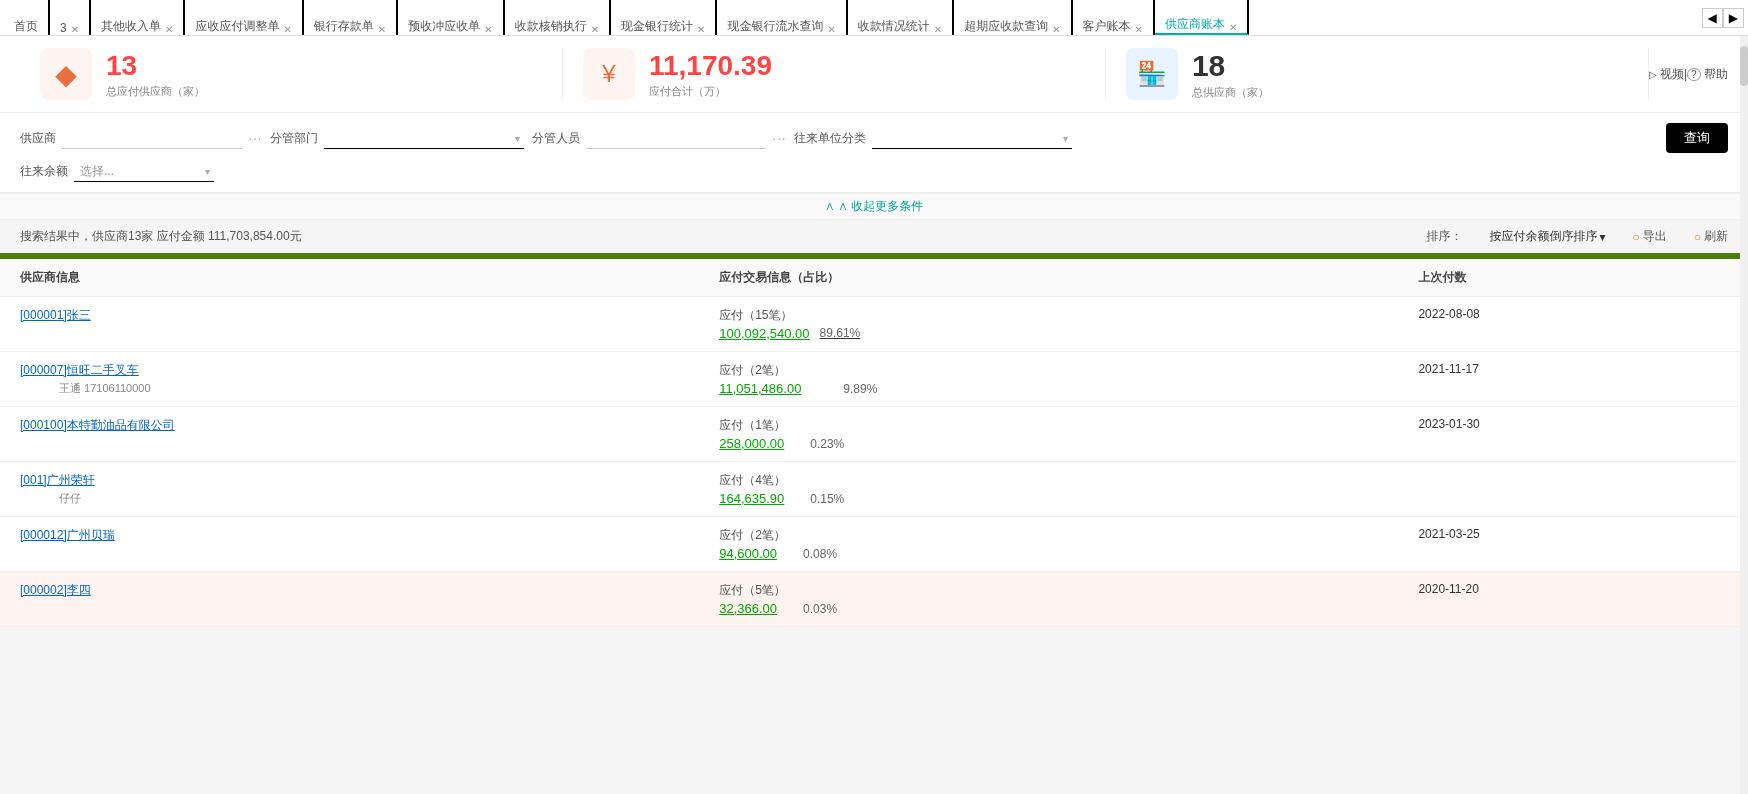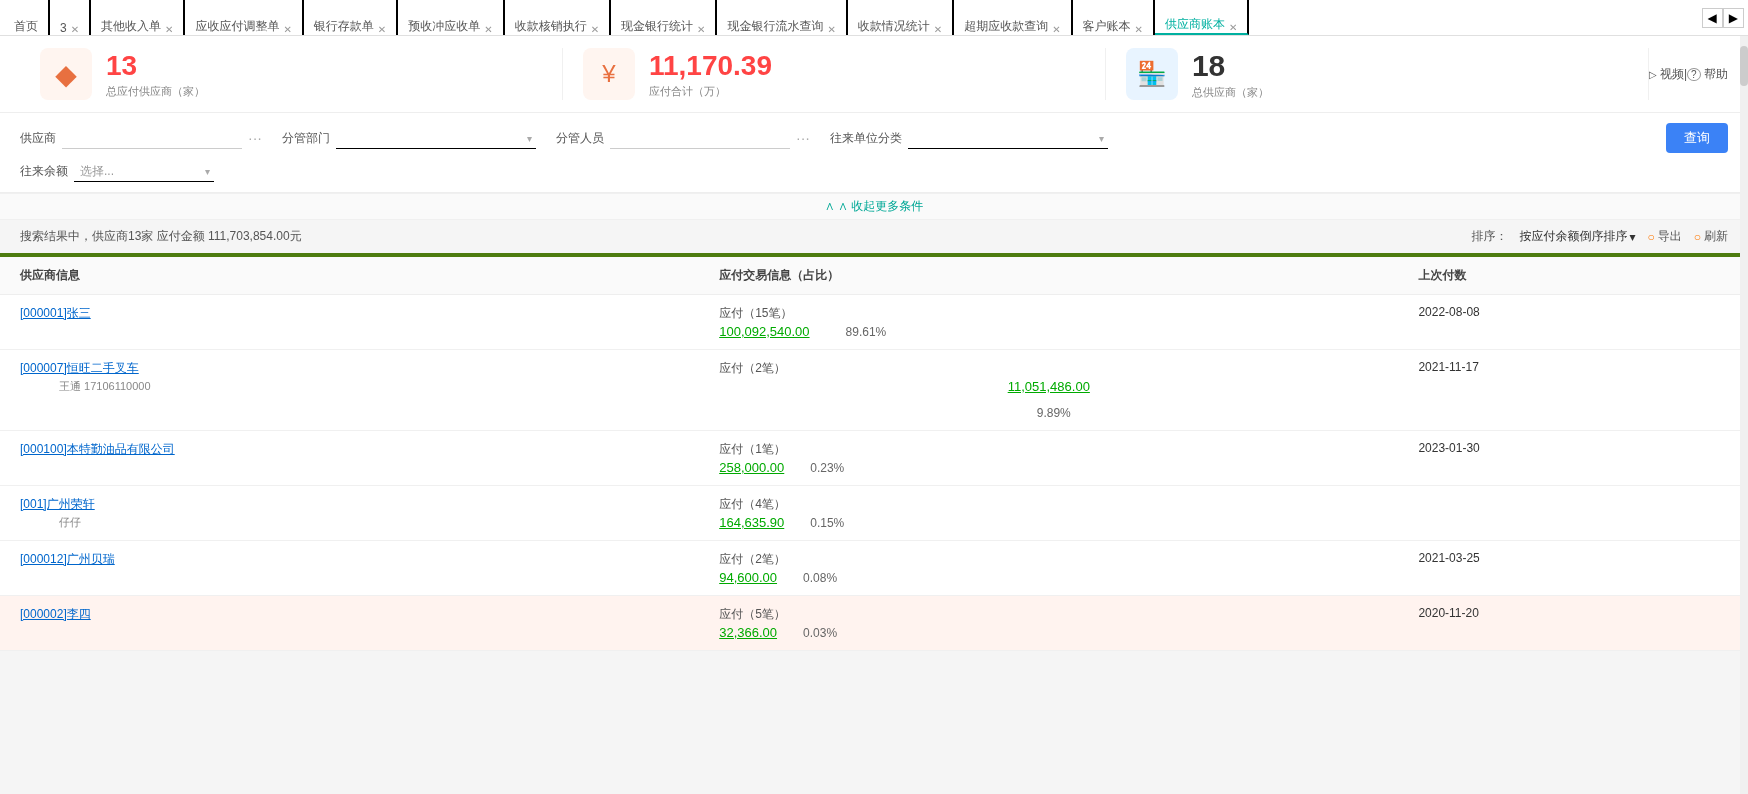--- a/index.html
+++ b/index.html
@@ -97,21 +97,21 @@
 
     
     .filter-bar {
       background: #fff;
       padding: 10px 20px;
       border-bottom: 1px solid #eee;
     }
     .filter-row {
       display: flex;
       align-items: center;
-      gap: 20px;
+      gap: 8px;
       margin-bottom: 8px;
     }
     .filter-row:last-child { margin-bottom: 0; }
     .filter-item {
       display: flex;
       align-items: center;
       gap: 6px;
     }
     .filter-label {
       font-size: 12px;
@@ -147,21 +147,21 @@
       align-items: center;
     }
     .select-wrapper .chevron {
       position: absolute;
       right: 4px;
       pointer-events: none;
       color: #aaa;
       font-size: 10px;
     }
     .btn-search {
-      background: #3b82f6;
+      background: #000000;
       color: #fff;
       border: none;
       border-radius: 4px;
       padding: 6px 18px;
       font-size: 13px;
       cursor: pointer;
       margin-left: auto;
     }
     .collapse-bar {
       text-align: center;
@@ -176,26 +176,26 @@
 
     
     .result-bar {
       display: flex;
       align-items: center;
       justify-content: space-between;
       padding: 8px 20px;
       background: #f5f5f5;
       font-size: 12px;
       color: #555;
-      border-bottom: 4px solid #4d7c0f;
+      border-bottom: 6px solid #4d7c0f;
     }
     .result-bar .sort-area {
       display: flex;
       align-items: flex-end;
-      gap: 12px;
+      gap: 27px;
       font-size: 12px;
       color: #555;
     }
     .result-bar .sort-area span { cursor: pointer; }
     .result-bar .sort-area .sort-btn {
       color: #333;
       display: flex;
       align-items: center;
       gap: 2px;
     }
@@ -461,32 +461,32 @@
         <th style="width:40%;">应付交易信息（占比）</th>
         <th style="width:20%;">上次付数</th>
       </tr>
     </thead>
     <tbody id="table-body">
 
     <tr>
           <td><span class="supplier-link">[000001]张三</span></td>
           <td>
             <div class="tx-label">应付（15笔）</div>
-            <div style="display: flex; align-items: flex-end; gap: 26px;">
+            <div style="display: flex; align-items: flex-start; gap: 0; text-decoration: underline;">
               <span class="amount-green">100,092,540.00</span>
               <span class="tx-pct">89.61%</span>
             </div>
           </td>
           <td>2022-08-08</td>
         </tr>
         <tr>
           <td><span class="supplier-link">[000007]恒旺二手叉车</span><div class="supplier-sub">王通  17106110000</div></td>
           <td>
             <div class="tx-label">应付（2笔）</div>
-            <div style="display: flex; align-items: center; gap: 12px; flex-direction: column;">
+            <div style="display: flex; align-items: center; gap: 32px;">
               <span class="amount-green">11,051,486.00</span>
               <span class="tx-pct">9.89%</span>
             </div>
           </td>
           <td>2021-11-17</td>
         </tr>
         <tr>
           <td><span class="supplier-link">[000100]本特勤油品有限公司</span></td>
           <td>
             <div class="tx-label">应付（1笔）</div>

